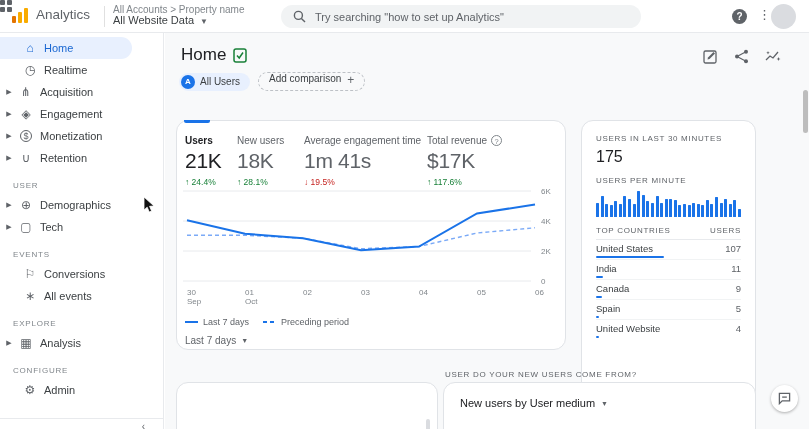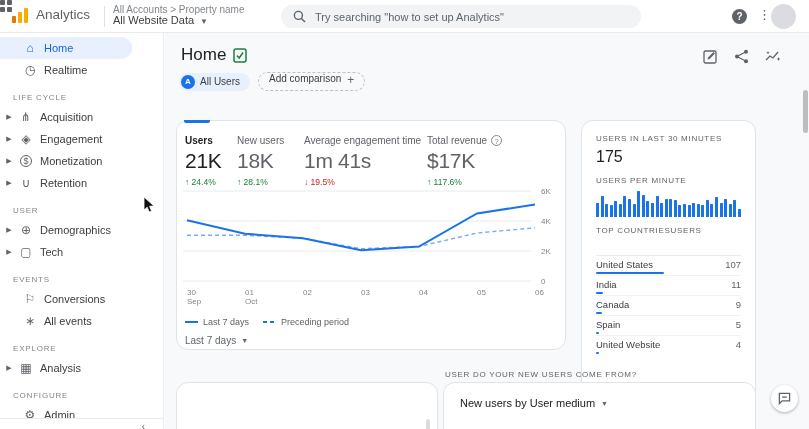--- a/index.html
+++ b/index.html
@@ -84,21 +84,21 @@
     display:flex; align-items:center; gap:5px; }
   #range-selector .caret { font-size:7px; }
 
   
   #realtime-card { left:416px; top:87px; width:175px; height:296px; padding:13px 14px; }
   .caps { font-size:8px; letter-spacing:.7px; color:#5f6368; }
   #rt-value { font-size:16px; color:#202124; margin-top:5px; }
   #rt-perminute { margin-top:10px; }
   #rt-bars { margin-top:6px; height:26px; display:flex; align-items:flex-end; gap:1.6px; }
   #rt-bars div { width:3px; background:#1a73e8; border-radius:0.5px; }
-  #rt-cols { margin-top:9px; display:flex; justify-content:flex-start; padding-bottom:20px;
+  #rt-cols { margin-top:9px; display:flex; justify-content:space-between; padding-bottom:4px;
     border-bottom:1px solid #e8eaed; }
   .ctry-row { position:relative; display:flex; justify-content:space-between; padding:3px 0 5px;
     border-bottom:1px solid #f1f3f4; font-size:9.5px; color:#3c4043; }
   .ctry-row .cnt { color:#5f6368; }
   .ctry-bar { position:absolute; left:0; bottom:1px; height:2px; background:#1a73e8; border-radius:1px; }
   #rt-link { position:absolute; right:14px; bottom:10px; font-size:10.5px; color:#1a73e8;
     display:flex; gap:6px; align-items:center; }
 
   
   #insights-card { left:11px; top:349px; width:262px; height:80px; padding:14px; }
@@ -157,21 +157,20 @@
       <div class="sb-item active first">
         <span class="exp noexp"></span>
         <span class="ic">⌂</span>
         <span class="lb">Home</span>
       </div>
       <div class="sb-item">
         <span class="exp noexp"></span>
         <span class="ic">◷</span>
         <span class="lb">Realtime</span>
       </div>
-      <div class="sb-head">LIFE CYCLE</div>
       <div class="sb-item">
         <span class="exp">▶</span>
         <span class="ic">⋔</span>
         <span class="lb">Acquisition</span>
       </div>
       <div class="sb-item">
         <span class="exp">▶</span>
         <span class="ic">◈</span>
         <span class="lb">Engagement</span>
       </div>

